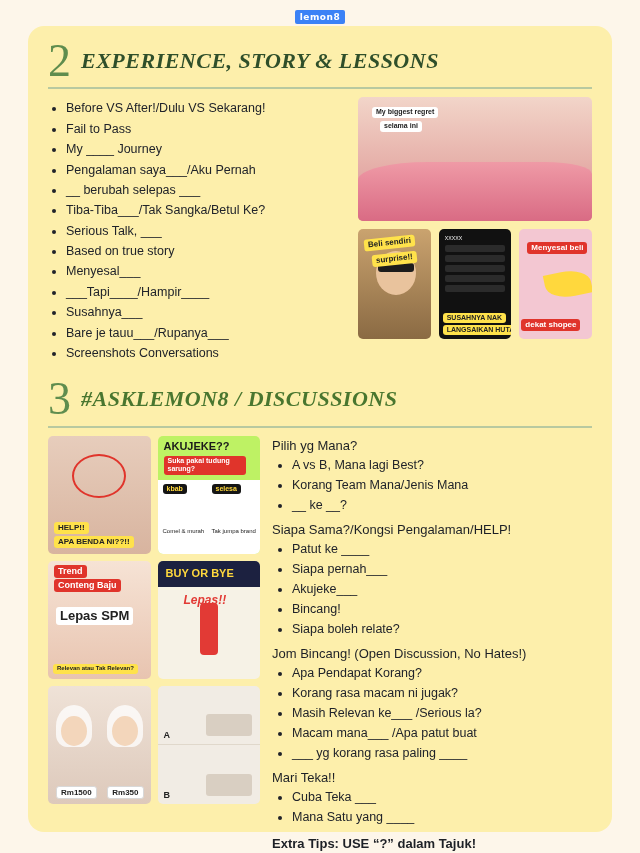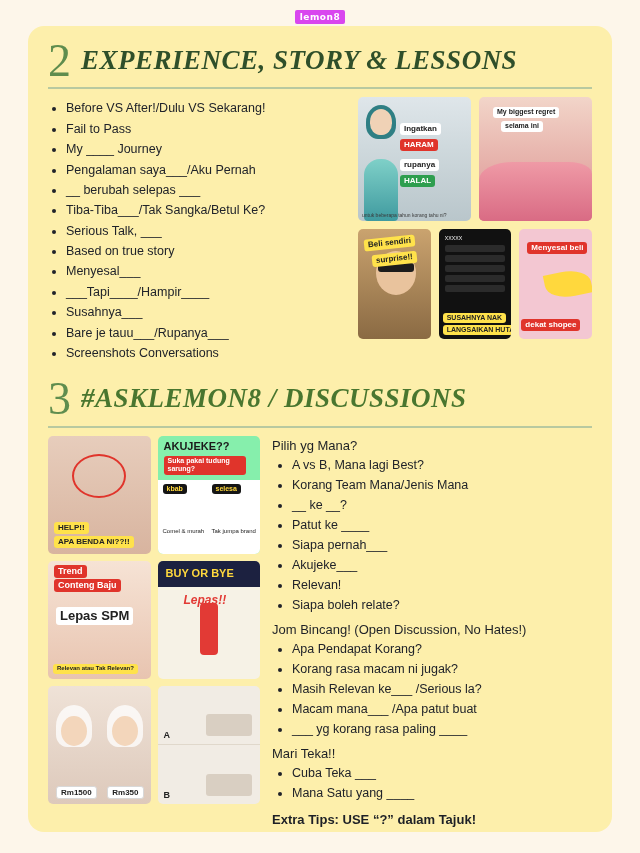--- a/index.html
+++ b/index.html
@@ -11,21 +11,21 @@
     overflow: hidden;
     position: relative;
   }
   .brand {
     text-align:center;
     padding-top: 6px;
     height: 24px;
   }
   .brand-logo {
     display:inline-block;
-    background:#d946ef;
+    background:#3b82f6;
     color:#fff;
     font-size: 9px;
     font-weight:bold;
     letter-spacing:0.5px;
     padding: 2px 5px;
     border-radius: 2px;
     font-family: "DejaVu Sans", sans-serif;
   }
   .card {
     position:absolute;
@@ -46,21 +46,21 @@
     font-family: "Liberation Serif", serif;
     font-size: 46px;
     color:#5f8d4e;
     line-height: 0.9;
     font-weight: normal;
   }
   .sec-title {
     font-family: "Liberation Serif", serif;
     font-style: italic;
     font-weight: bold;
-    font-size: 27px;
+    font-size: 22px;
     letter-spacing: 0.5px;
     color:#2f4f2a;
     text-transform: uppercase;
   }
   .sec-title.green { color:#49762f; }
   .sec-underline {
     height: 2px;
     background:#b8c9a0;
     margin: 0 0 8px 0;
   }
@@ -143,21 +143,21 @@
   .t-pink .banana {
     position:absolute; left:26px; top:42px; width:46px; height:26px;
     background:#ffd83d; border-radius: 0 60% 0 60%;
     transform: rotate(-12deg);
   }
   .t-leg { background: linear-gradient(#e7cdbc, #d8b49f); padding-left: 40px; }
   .t-leg .circle {
     position:absolute; left:24px; top:18px; width:54px; height:44px;
     border:2px solid #e0342b; border-radius:50%;
   }
-  .t-yellowcard { background:#86efac; }
+  .t-yellowcard { background:#bef264; }
   .t-shirt { background: linear-gradient(#f6e3d5, #e8c4b0); }
   .t-bottle { background:#f6f2e6; }
   .t-bottle .btl {
     position:absolute; left:50%; top:36%; margin-left:-9px;
     width:18px; height:52px; background:#e23a35; border-radius:4px;
   }
   .t-brides { background: linear-gradient(#efe2d7, #ddc9bb); display:flex; }
   .t-brides .half { flex:1; position:relative; }
   .t-brides .fc { position:absolute; left:50%; top:26%; margin-left:-13px; width:26px; height:30px; background:#f3d6bb; border-radius:50%; }
   .t-brides .vl { position:absolute; left:50%; top:16%; margin-left:-18px; width:36px; height:42px; background:rgba(255,255,255,.75); border-radius:50% 50% 30% 30%; }
@@ -220,30 +220,20 @@
         <li>Menyesal___</li>
         <li>___Tapi____/Hampir____</li>
         <li>Susahnya___</li>
         <li>Bare je tauu___/Rupanya___</li>
         <li>Screenshots Conversations</li>
       </ul>
     </div>
 
     <div class="s2-right">
       <div class="thumb-row" style="height:124px;">
-        <div class="thumb t-hijab">
-          <div class="scarf"></div>
-          <div class="head"></div>
-          <div class="girl"></div>
-          <div class="tag white" style="left:42px; top:26px;">Ingatkan</div>
-          <div class="tag red" style="left:42px; top:42px;">HARAM</div>
-          <div class="tag white" style="left:42px; top:62px;">rupanya</div>
-          <div class="tag green" style="left:42px; top:78px;">HALAL</div>
-          <div style="position:absolute;left:4px;bottom:3px;font-size:5px;color:#3a3a3a;">untuk beberapa tahun korang tahu ni?</div>
-        </div>
         <div class="thumb t-bed">
           <div class="blanket"></div>
           <div class="tag white" style="left:14px; top:10px; font-size:7px;">My biggest regret</div>
           <div class="tag white" style="left:22px; top:24px; font-size:7px;">selama ini</div>
         </div>
       </div>
       <div class="thumb-row" style="height:110px;">
         <div class="thumb t-glass">
           <div class="face"></div>
           <div class="shades"></div>
@@ -330,25 +320,26 @@
     </div>
 
     <div class="s3-right">
       <div class="q-head">Pilih yg Mana?</div>
       <ul class="qlist">
         <li>A vs B, Mana lagi Best?</li>
         <li>Korang Team Mana/Jenis Mana</li>
         <li>__ ke __?</li>
       </ul>
 
+      <div class="q-head">Siapa Sama?/Kongsi Pengalaman/HELP!</div>
       <ul class="qlist">
         <li>Patut ke ____</li>
         <li>Siapa pernah___</li>
         <li>Akujeke___</li>
-        <li>Relevan!</li>
+        <li>Bincang!</li>
         <li>Siapa boleh relate?</li>
       </ul>
 
       <div class="q-head">Jom Bincang! (Open Discussion, No Hates!)</div>
       <ul class="qlist">
         <li>Apa Pendapat Korang?</li>
         <li>Korang rasa macam ni jugak?</li>
         <li>Masih Relevan ke___ /Serious la?</li>
         <li>Macam mana___ /Apa patut buat</li>
         <li>___ yg korang rasa paling ____</li>

